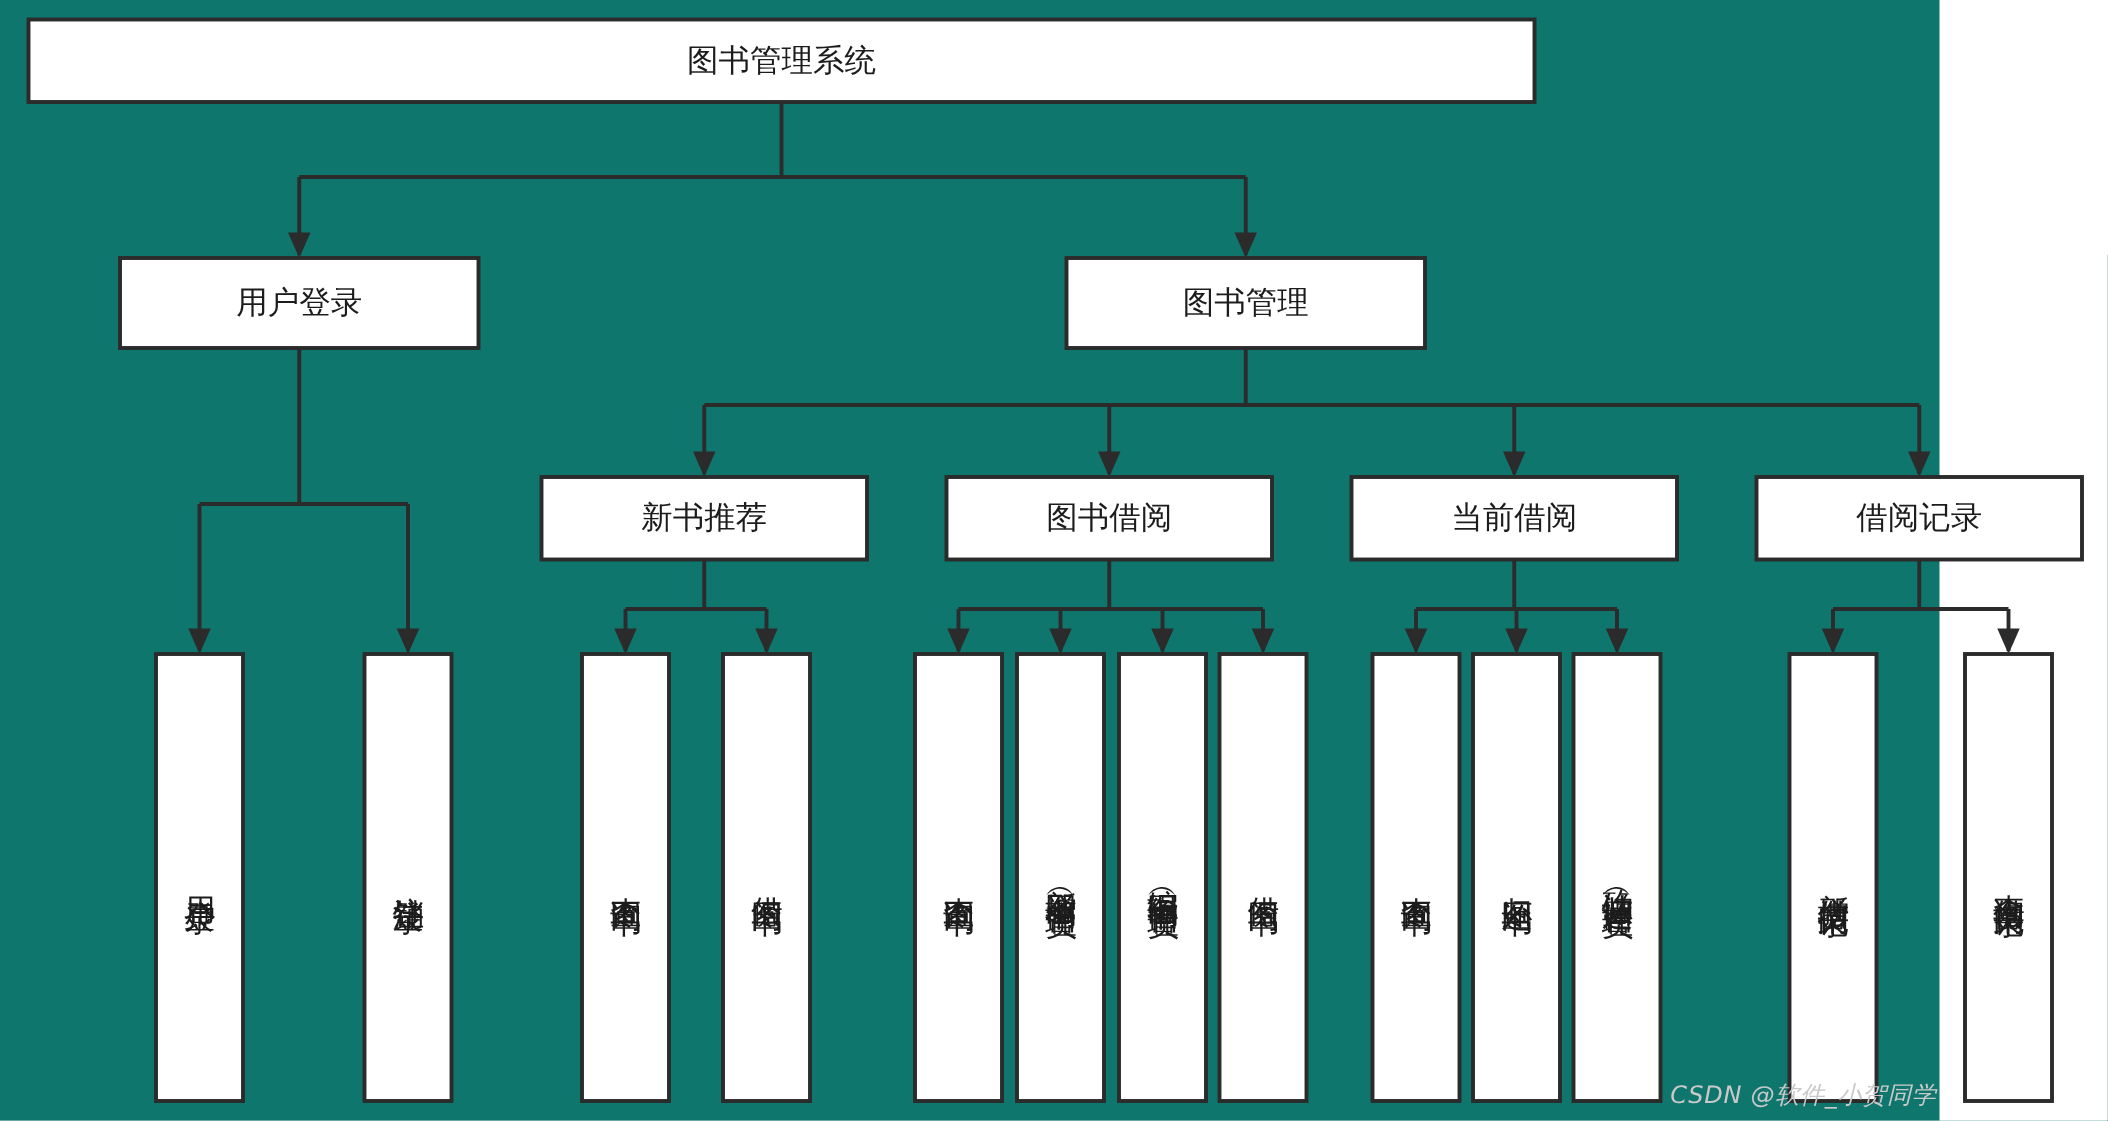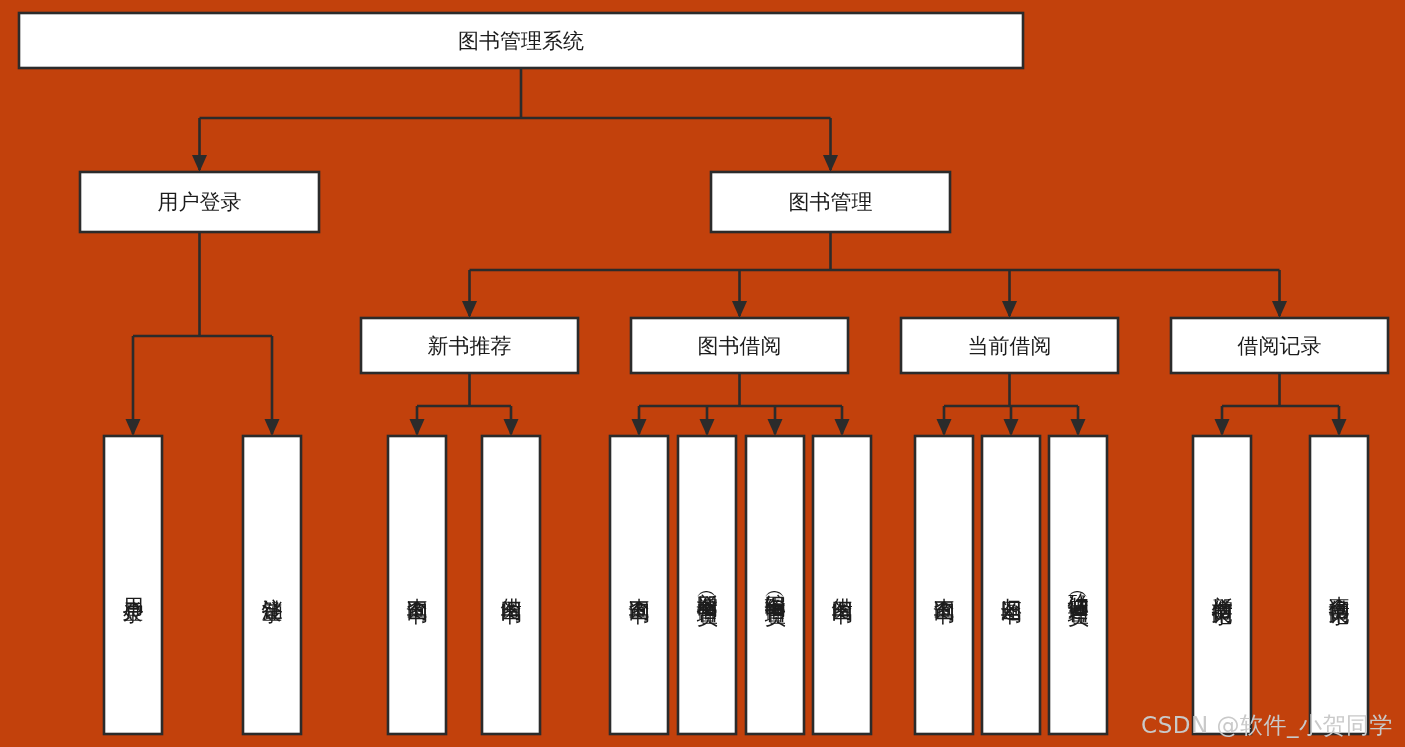--- a/index.html
+++ b/index.html
@@ -9,23 +9,23 @@
     background: #ffffff;
   }
   body {
     width: 1405px;
     height: 747px;
     overflow: hidden;
     font-family: "DejaVu Sans", "Liberation Sans", sans-serif;
   }
   #diagram-root {
     position: relative;
-    width: 1405px;
+    width: 1293px;
     height: 747px;
-    background: #c2410c;
+    background: #0f766e;
   }
   svg#tree-svg {
     position: absolute;
     left: 0;
     top: 0;
     width: 1405px;
     height: 747px;
     display: block;
   }
   .node-box {
@@ -66,27 +66,28 @@
     font-size: 21px;
     line-height: 1.08;
     letter-spacing: 2px;
     color: #1c1c1c;
     white-space: nowrap;
     pointer-events: none;
     user-select: none;
   }
   .watermark {
     position: absolute;
-    right: 12px;
+    right: 2px;
     bottom: 6px;
     font-family: "DejaVu Sans", "Liberation Sans", sans-serif;
-    font-size: 23px;
+    font-size: 16px;
     color: #c9c9c9;
     letter-spacing: 0.5px;
     white-space: nowrap;
+    font-style: italic;
   }
 </style>
 </head>
 <body>
 
 <div id="diagram-root">
   <svg id="tree-svg" viewBox="0 0 1405 747">
     <g id="connectors-layer">
         <line x1="521" y1="68" x2="521" y2="118" class="connector"></line>
         <line x1="199.5" y1="118" x2="830.5" y2="118" class="connector"></line>

